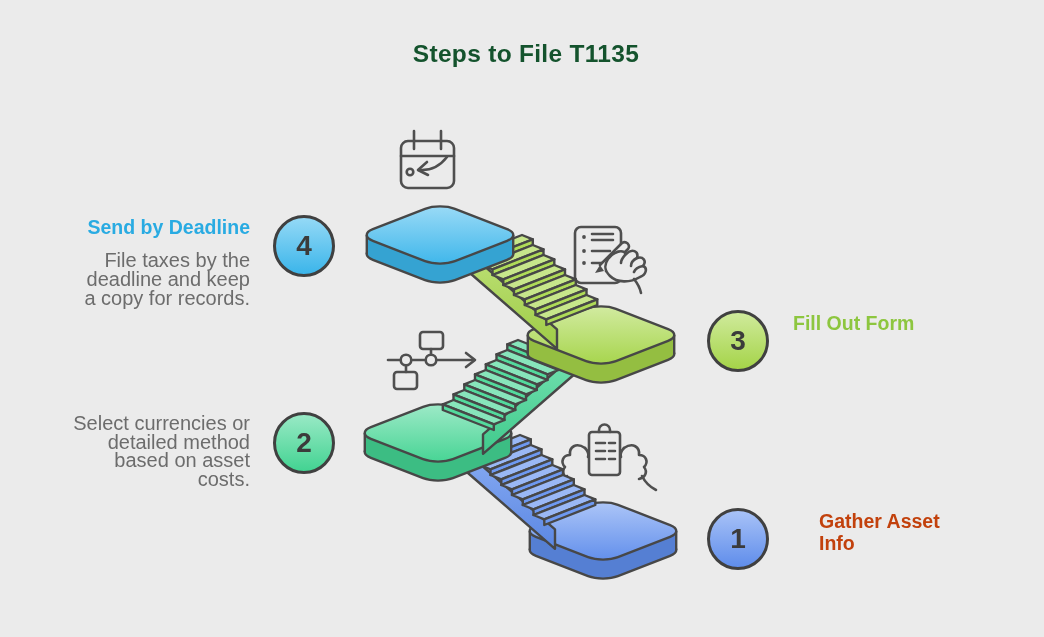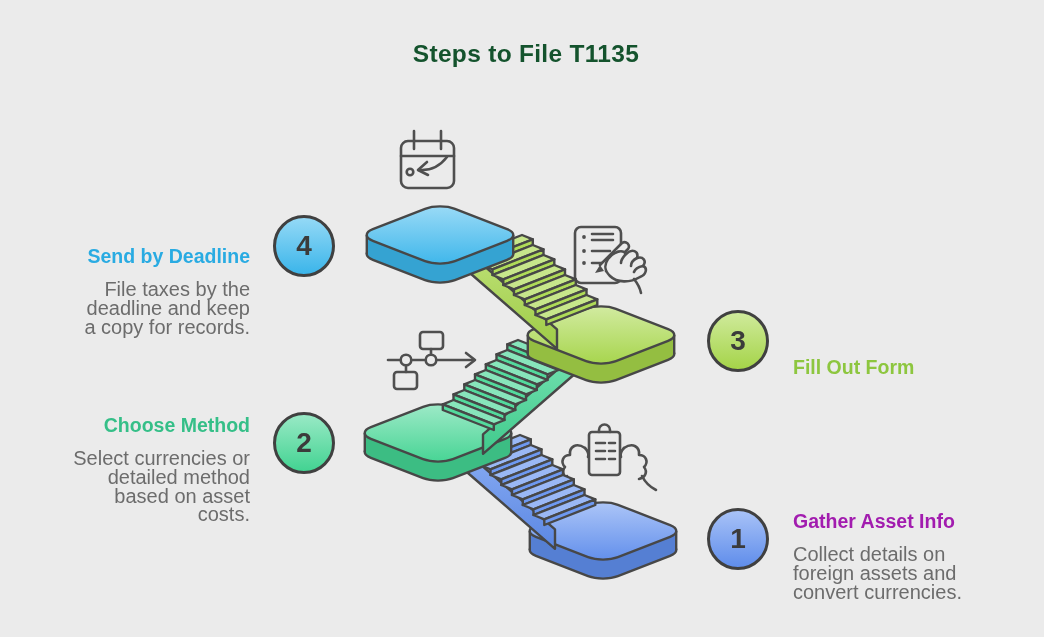--- a/index.html
+++ b/index.html
@@ -22,21 +22,21 @@
   }
   #badge-4{left:273px; top:215px;}
   #badge-2{left:273px; top:412px;}
   #badge-3{left:707px; top:310px;}
   #badge-1{left:707px; top:508px;}
   .textblock{position:absolute;}
   .textblock h2{margin:0 0 13px 0; font-size:19.5px; font-weight:700; line-height:1.15;}
   .textblock p{margin:0; font-size:20px; line-height:18.6px; color:#6c6c6c;}
   #text-4{right:794px; top:216px; width:180px; text-align:right;}
   #text-2{right:794px; top:414px; width:180px; text-align:right;}
-  #text-3{left:793px; top:312px; width:175px; text-align:left;margin-top:44px;}
+  #text-3{left:793px; top:312px; width:175px; text-align:left;}
   #text-1{left:793px; top:510px; width:172px; text-align:left;}
 </style>
 </head>
 <body>
 
 <div id="canvas" style="background: rgb(235, 235, 235);">
 
   <h1 class="page-title">Steps to File T1135</h1>
 
   <svg id="stairs-svg" viewBox="0 0 1044 637">
@@ -194,40 +194,38 @@
         <path d="M-73.2 0H73.2V19H-73.2Z" fill="rgb(53,163,210)"></path>
         <path d="M-73.2 0V19M73.2 0V19" stroke="#474747" stroke-width="2.4" fill="none"></path>
         <rect x="-44" y="-44" width="88" height="88" rx="16" transform="matrix(0.932 0.364 -0.932 0.364 0 0)" fill="url(#tg4)" stroke="#474747" stroke-width="2.4" stroke-linejoin="round" vector-effect="non-scaling-stroke"></rect>
       </g>
     </svg>
 
   <div class="badge" id="badge-4" style="background: linear-gradient(rgb(148, 217, 246), rgb(59, 181, 234));">
     <span>4</span>
   </div>
   <div class="textblock" id="text-4">
-    <h2 style="color: rgb(41, 171, 226); margin-top: 29px;">Send by Deadline</h2>
+    <h2 style="color: rgb(41, 171, 226);">Send by Deadline</h2>
     <p>File taxes by the deadline and keep a copy for records.</p>
   </div>
 
   <div class="badge" id="badge-2" style="background: linear-gradient(rgb(152, 233, 197), rgb(67, 211, 146));">
     <span>2</span>
   </div>
   <div class="textblock" id="text-2">
-    <h2 style="color: rgb(53, 191, 136);">Choose Method</h2>
     <p>Select currencies or detailed method based on asset costs.</p>
   </div>
 
   <div class="badge" id="badge-3" style="background: linear-gradient(rgb(207, 234, 155), rgb(165, 212, 73));">
     <span>3</span>
   </div>
   <div class="textblock" id="text-3">
     <h2 style="color: rgb(141, 198, 63);">Fill Out Form</h2>
   </div>
 
   <div class="badge" id="badge-1" style="background: linear-gradient(rgb(168, 194, 247), rgb(95, 141, 235));">
     <span>1</span>
   </div>
   <div class="textblock" id="text-1">
-    <h2 style="color: #a21caf;">Gather Asset Info</h2>
-    <p>Collect details on foreign assets and convert currencies.</p>
+    <h2 style="color: #c2410c; margin-left: 26px;">Gather Asset Info</h2>
   </div>
 
 </div>
 
 </body></html>

